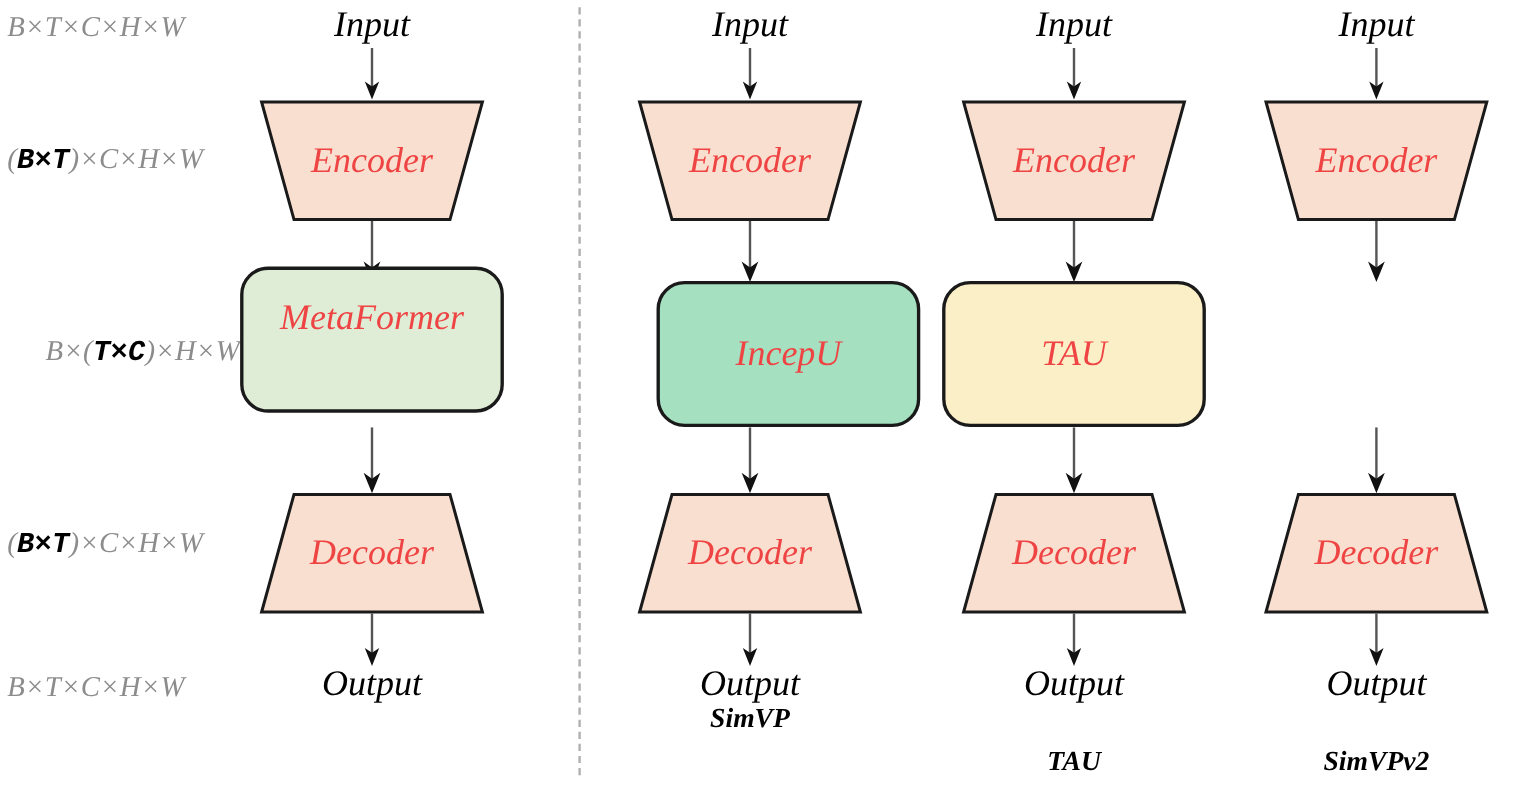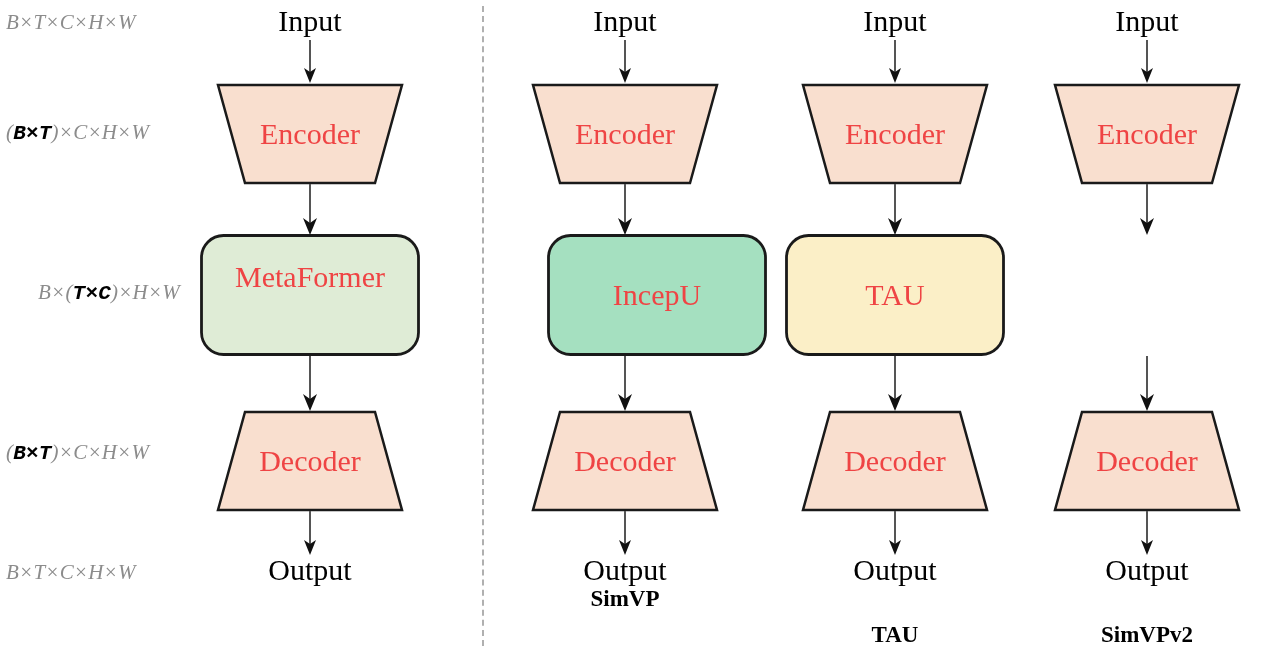--- a/index.html
+++ b/index.html
@@ -16,36 +16,37 @@
     height: 654px;
     background: #ffffff;
     overflow: hidden;
   }
 
   
   .tensor-label {
     position: absolute;
     font-family: "Liberation Serif", "DejaVu Serif", serif;
     font-style: italic;
-    font-size: 21px;
+    font-size: 24px;
     color: #8c8c8c;
     white-space: nowrap;
     letter-spacing: 0.2px;
   }
   .tensor-label .hl {
     color: #000000;
     font-weight: bold;
     font-family: Liberation Mono, monospace;
   }
 
   
   .column {
     position: absolute;
     top: 0;
     height: 654px;
+    font-style: italic;
   }
 
   .io-text {
     position: absolute;
     width: 100%;
     text-align: center;
     font-size: 30px;
     color: #000;
     line-height: 1;
     font-family: "Liberation Serif", "DejaVu Serif", serif;
@@ -138,21 +139,21 @@
         <polygon points="43,1 227,1 200,99 70,99" fill="#f9dfcf" stroke="#1a1a1a" stroke-width="2.5" stroke-linejoin="miter"></polygon>
       </svg>
       <span class="block-label">Encoder</span>
     </div>
 
     <svg class="arrow" style="left:0; top:184px;" width="270" height="52">
       <line x1="135" y1="0" x2="135" y2="40" stroke="#555" stroke-width="2"></line>
       <path d="M135 51 L128 34 L135 39 L142 34 Z" fill="#111"></path>
     </svg>
 
-    <div class="block" style="left:25px; top:234px; width:220px; height:86px;">
+    <div class="block" style="left:25px; top:222px; width:220px; height:86px;">
       <svg width="220" height="122" viewBox="0 0 220 122" preserveAspectRatio="none">
         <rect x="1.5" y="1.5" width="217" height="119" rx="22" ry="22" fill="#dfecd6" stroke="#1a1a1a" stroke-width="2.8"></rect>
       </svg>
       <span class="block-label">MetaFormer</span>
     </div>
 
     <svg class="arrow" style="left:0; top:356px;" width="270" height="56">
       <line x1="135" y1="0" x2="135" y2="44" stroke="#555" stroke-width="2"></line>
       <path d="M135 55 L128 38 L135 43 L142 38 Z" fill="#111"></path>
     </svg>

